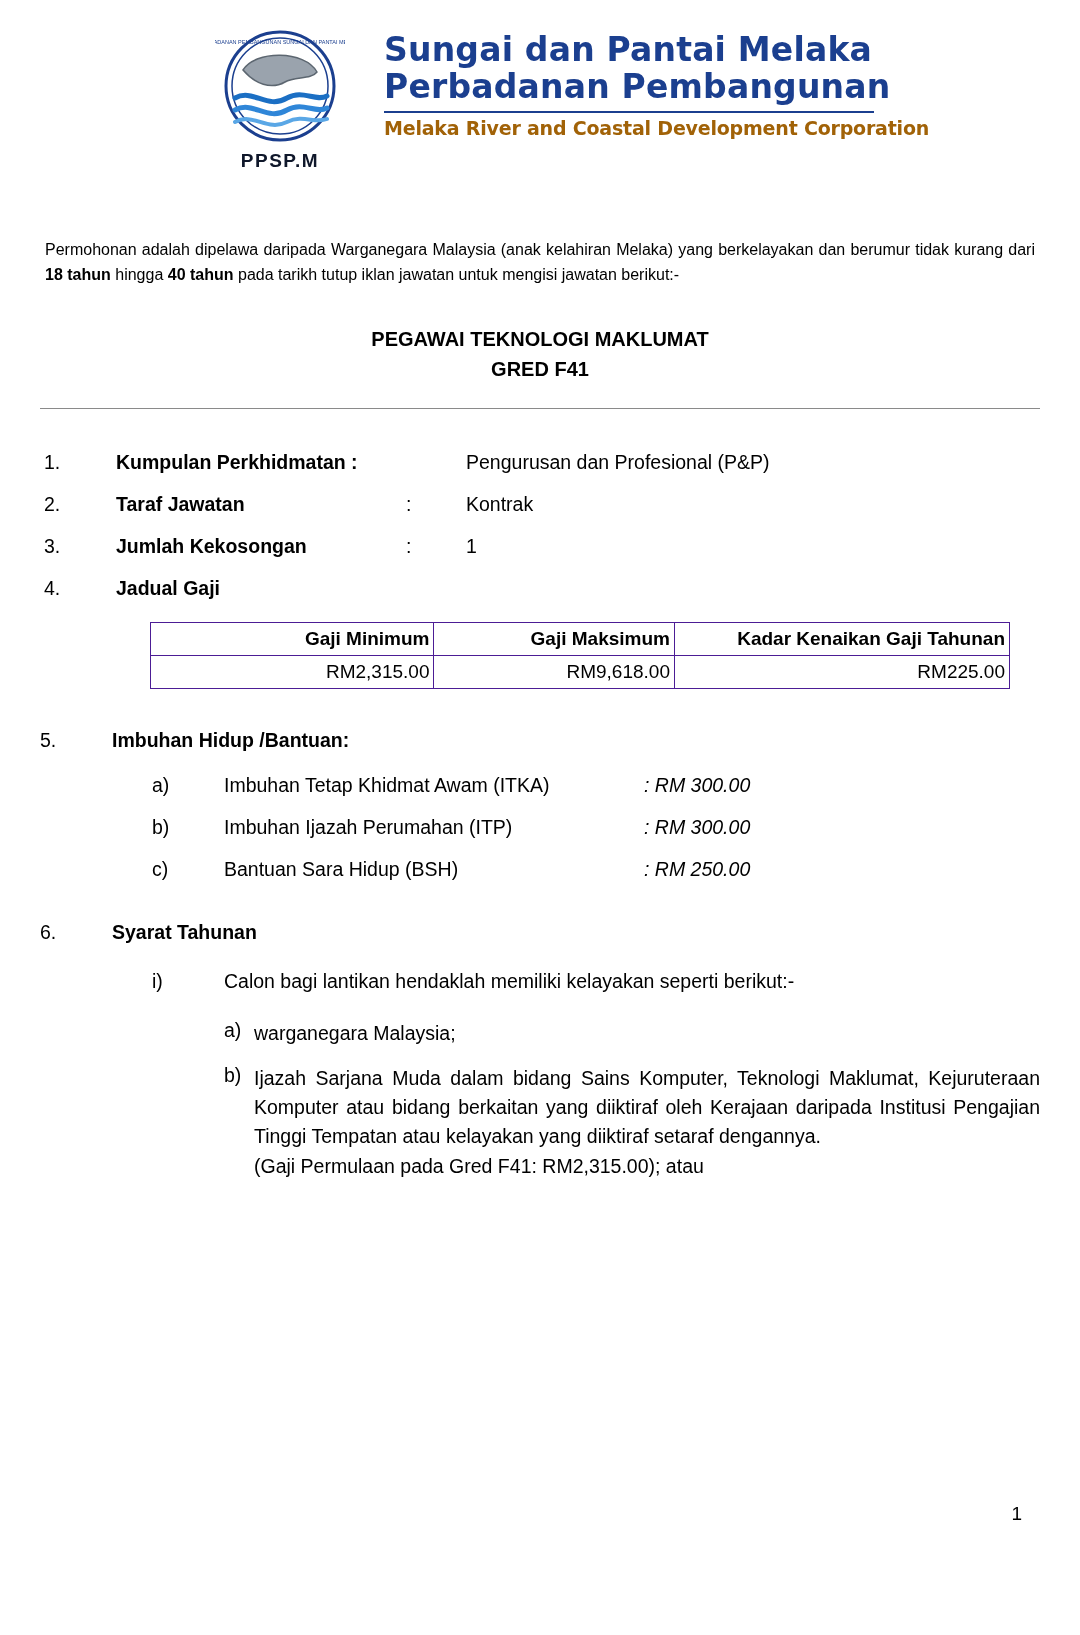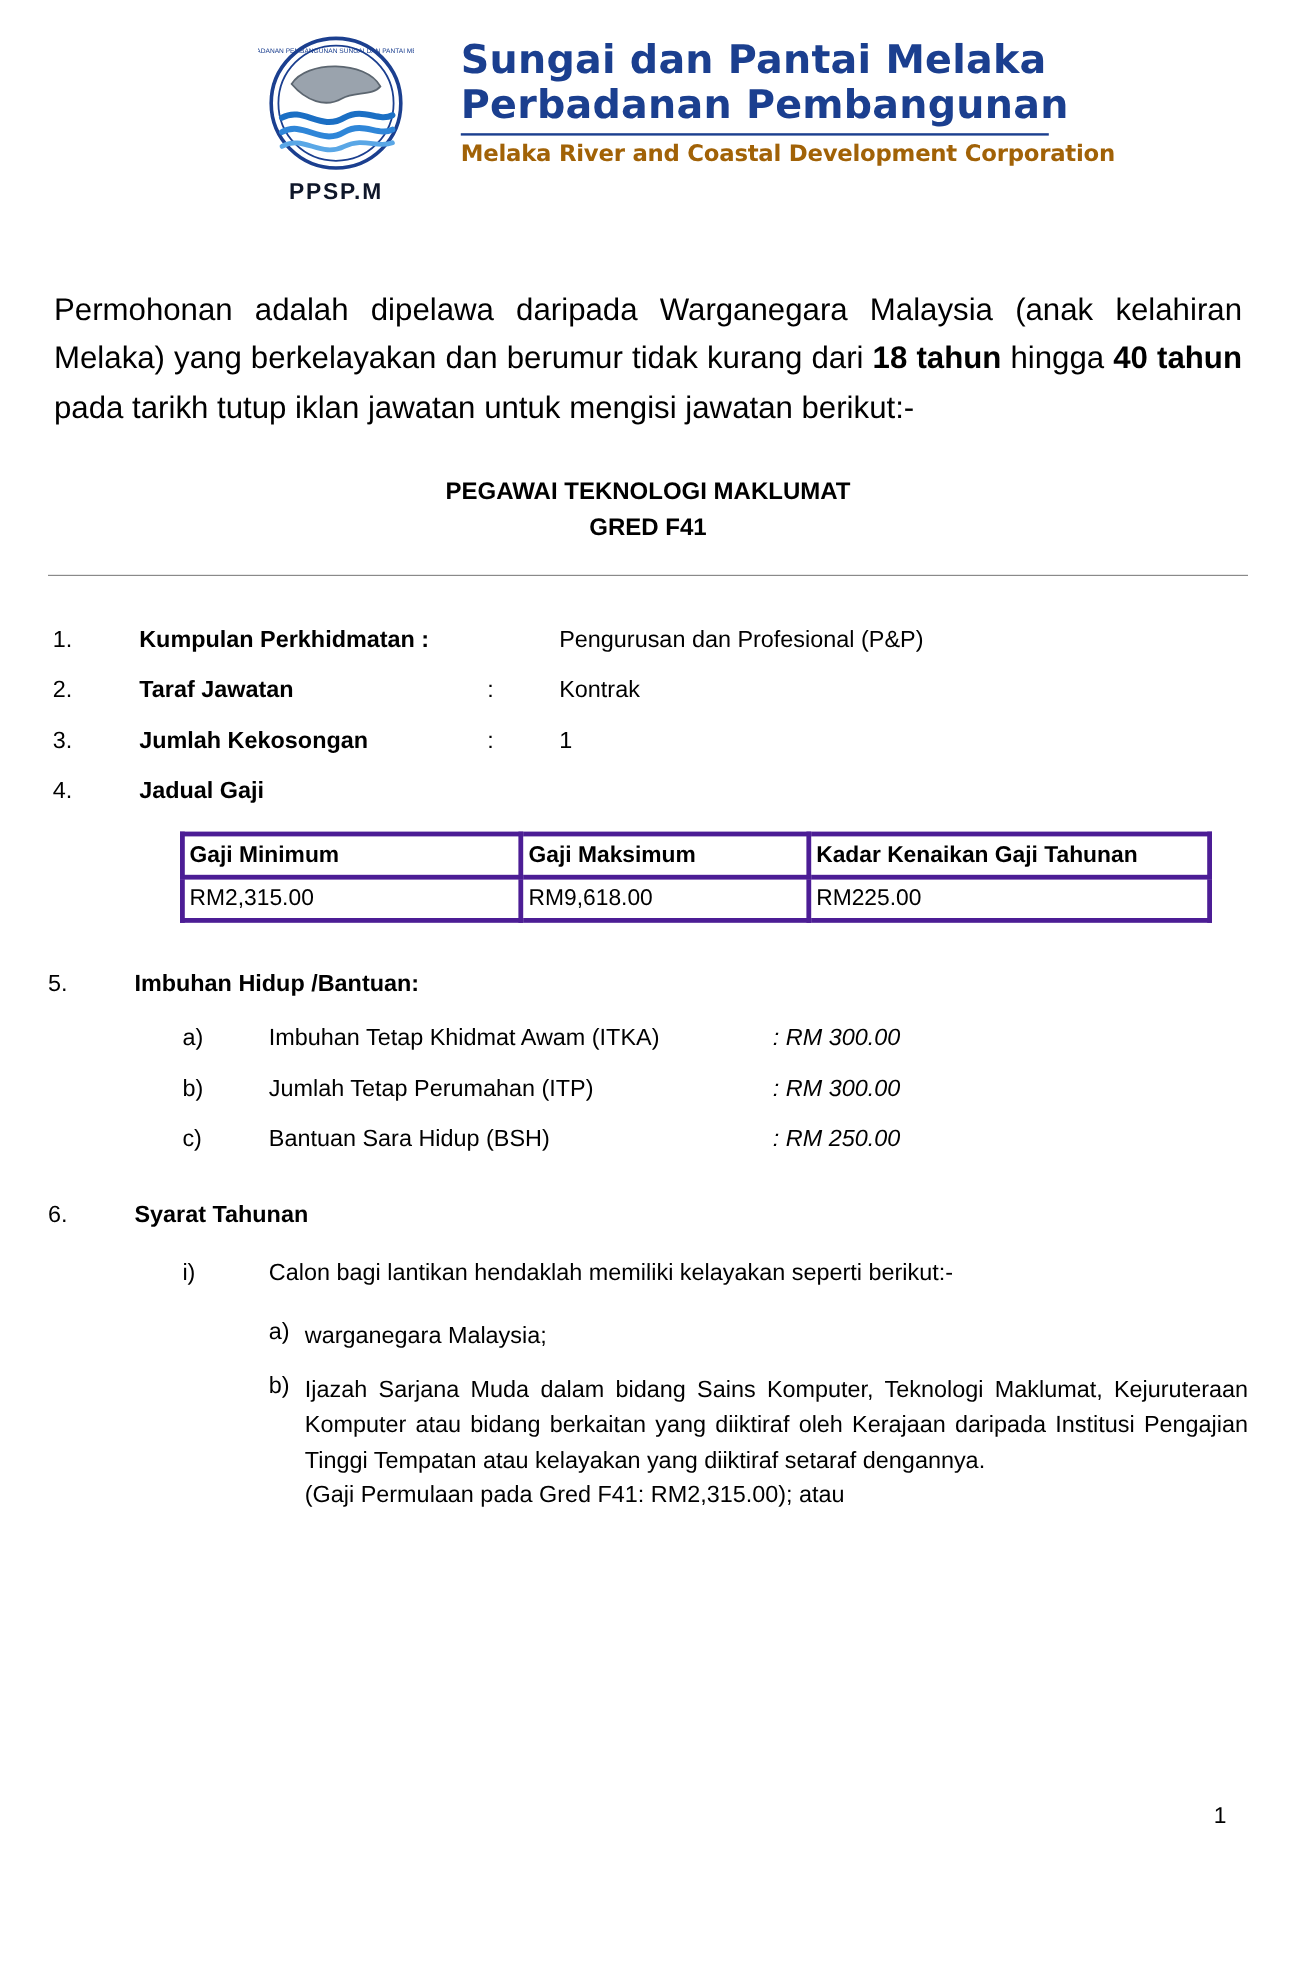--- a/index.html
+++ b/index.html
@@ -83,21 +83,21 @@
     font-family: "DejaVu Sans", sans-serif;
     font-size: 19px;
     font-weight: bold;
     color: #a16207;
     letter-spacing: -0.2px;
   }
 
   
   .intro {
     margin-top: 66px;
-    font-size: 26px;
+    font-size: 16px;
     line-height: 1.55;
     text-align: justify;
     padding: 0 5px;
   }
   .intro b { font-weight: bold; }
 
   .post-title {
     text-align: center;
     font-weight: bold;
     font-size: 20px;
@@ -142,22 +142,22 @@
   .salary-wrap {
     margin: 22px 0 0 110px;
     width: 860px;
   }
   table.salary {
     border-collapse: collapse;
     width: 100%;
     font-size: 19px;
   }
   table.salary th, table.salary td {
-    border: 4px solid #4c1d95;
-    text-align: left;
+    border: 1px solid #4c1d95;
+    text-align: right;
     padding: 5px 4px;
   }
   table.salary th {
     font-weight: bold;
     background: #ffffff;
   }
   table.salary col.c1 { width: 33%; }
   table.salary col.c2 { width: 28%; }
   table.salary col.c3 { width: 39%; }
 
@@ -311,21 +311,21 @@
   </div>
 
   <div class="allow-list">
     <div class="allow-row">
       <span class="allow-tag">a)</span>
       <span class="allow-name">Imbuhan Tetap Khidmat Awam (ITKA)</span>
       <span class="allow-val">: RM 300.00</span>
     </div>
     <div class="allow-row">
       <span class="allow-tag">b)</span>
-      <span class="allow-name">Jumlah Tetap Perumahan (ITP)</span>
+      <span class="allow-name">Imbuhan Ijazah Perumahan (ITP)</span>
       <span class="allow-val">: RM 300.00</span>
     </div>
     <div class="allow-row">
       <span class="allow-tag">c)</span>
       <span class="allow-name">Bantuan Sara Hidup (BSH)</span>
       <span class="allow-val">: RM 250.00</span>
     </div>
   </div>
 
   <div class="sec-head">

